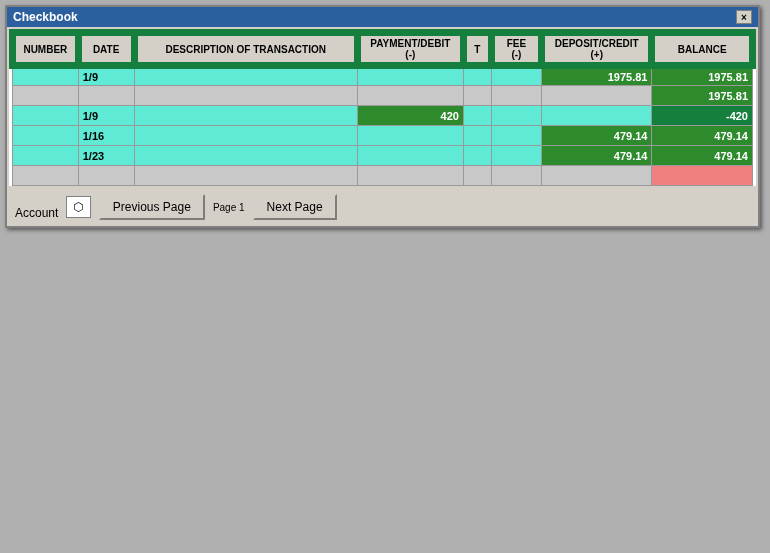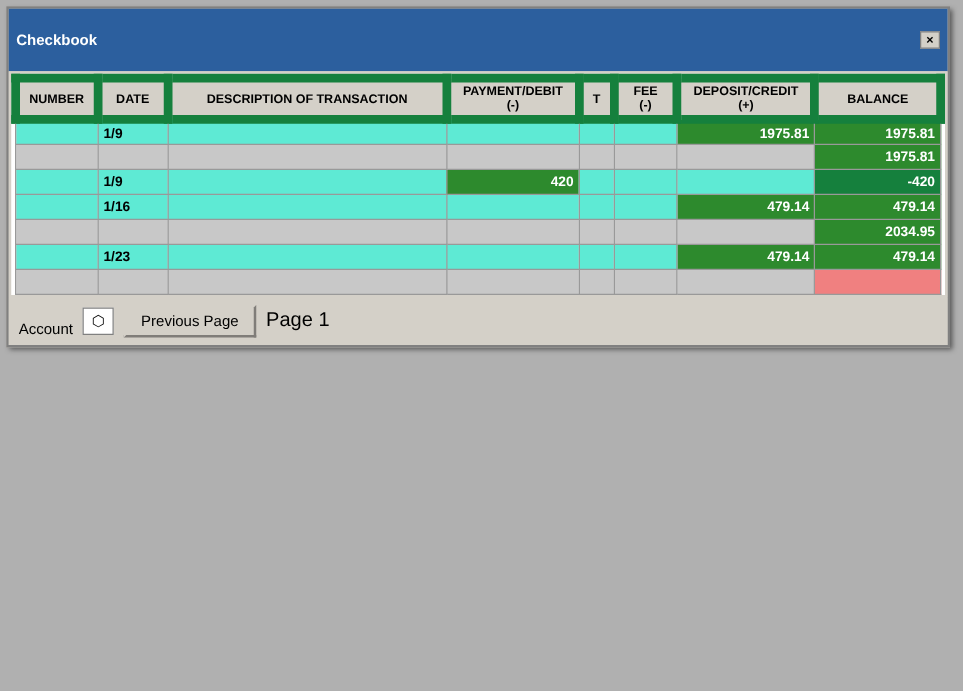--- a/index.html
+++ b/index.html
@@ -16,21 +16,21 @@
       top: 5px;
       left: 5px;
       width: 755px;
       background: #d4d0c8;
       border: 2px solid #808080;
       box-shadow: 2px 2px 4px rgba(0,0,0,0.5);
     }
     .title-bar {
       background: #2c5f9e;
       color: white;
-      padding: 18px 6px;
+      padding: 3px 6px;
       font-size: 12px;
       font-weight: bold;
       display: flex;
       justify-content: space-between;
       align-items: center;
     }
     .close-btn {
       background: #d4d0c8;
       border: 1px solid #808080;
       width: 16px;
@@ -107,21 +107,21 @@
       gap: 4px;
     }
     .nav-btn {
       background: #d4d0c8;
       border: 2px outset #d4d0c8;
       padding: 4px 12px;
       font-size: 12px;
       cursor: pointer;
     }
     .page-label {
-      font-size: 16px;
+      font-size: 10px;
       color: black;
     }
   </style>
 </head>
 <body>
 
 <div class="window">
   <div class="title-bar">
     <span>Checkbook</span>
     <div class="close-btn">×</div>
@@ -176,30 +176,20 @@
             <td class="col-number white-row"></td>
             <td class="col-date white-row">1/16</td>
             <td class="col-desc white-row"></td>
             <td class="col-payment text-right white-row"></td>
             <td class="col-t text-center white-row"></td>
             <td class="col-fee text-right white-row"></td>
             <td class="col-deposit text-right green-bg">479.14</td>
             <td class="col-balance text-right green-bg">479.14</td>
           </tr>
           <tr>
-            <td class="col-number gray-row"></td>
-            <td class="col-date gray-row"></td>
-            <td class="col-desc gray-row"></td>
-            <td class="col-payment text-right gray-row"></td>
-            <td class="col-t text-center gray-row"></td>
-            <td class="col-fee text-right gray-row"></td>
-            <td class="col-deposit text-right gray-row"></td>
-            <td class="col-balance text-right green-bg">2034.95</td>
-          </tr>
-          <tr>
             <td class="col-number white-row"></td>
             <td class="col-date white-row">1/23</td>
             <td class="col-desc white-row"></td>
             <td class="col-payment text-right white-row"></td>
             <td class="col-t text-center white-row"></td>
             <td class="col-fee text-right white-row"></td>
             <td class="col-deposit text-right green-bg">479.14</td>
             <td class="col-balance text-right green-bg">479.14</td>
           </tr>
           <tr>
@@ -216,14 +206,15 @@
     </table>
   </div>
 
   <div class="bottom-bar">
     <span class="account-label">Account</span>
     <div class="account-select">
       <span>⬡</span>
     </div>
     <button class="nav-btn">Previous Page</button>
     <span class="page-label">Page 1</span>
+    <button class="nav-btn">Next Page</button>
   </div>
 </div>
 
 </body></html>

